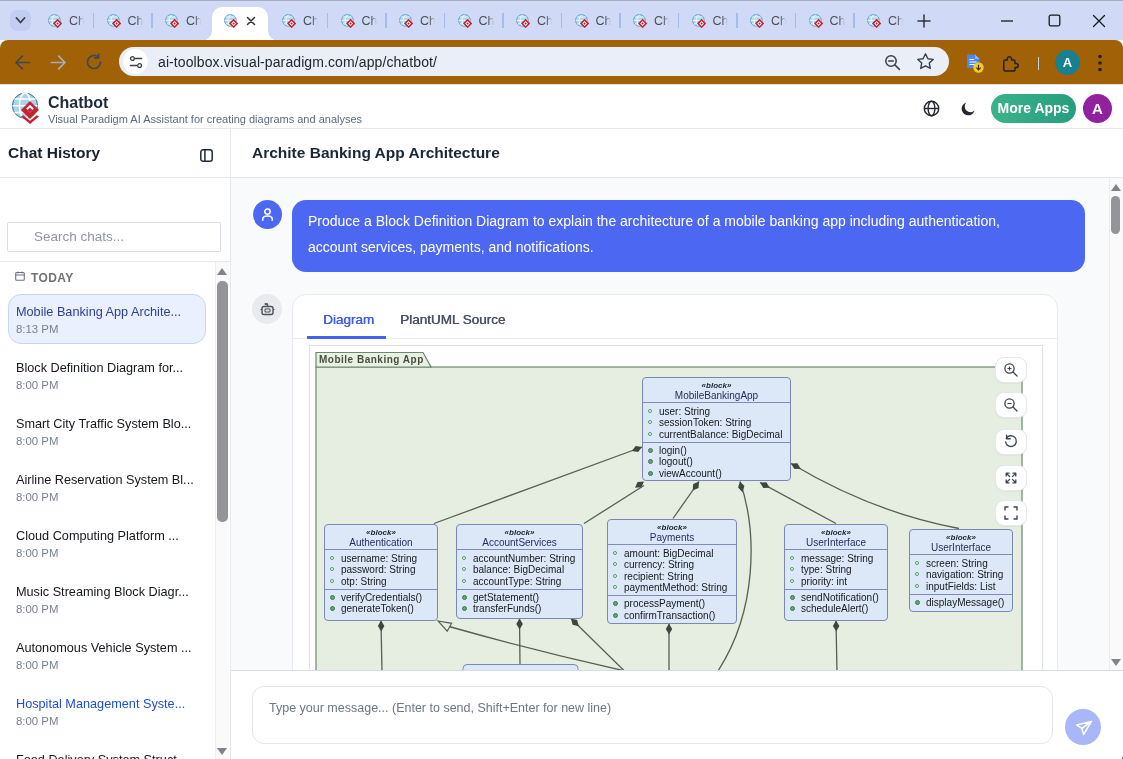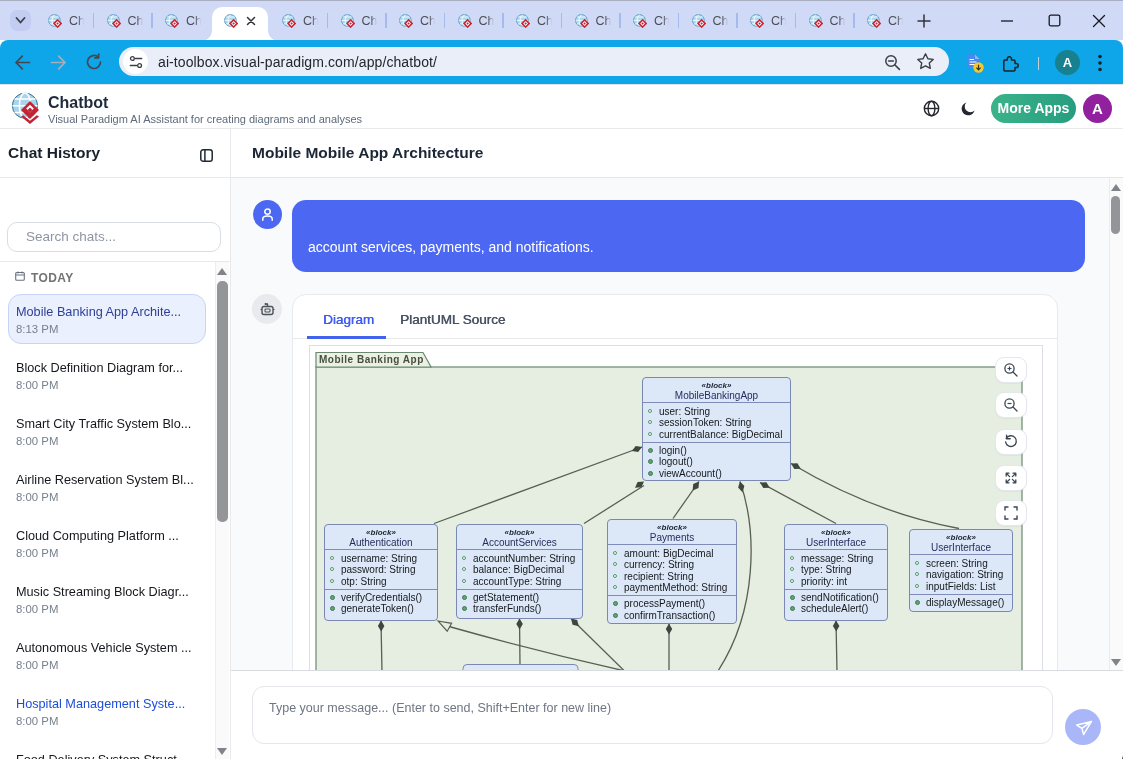--- a/index.html
+++ b/index.html
@@ -9,40 +9,40 @@
 #tabstrip{left:0;top:0;width:1123px;height:40px;background:#d0daf7;border-top:1px solid #a8aebf;}
 .tabfav{position:absolute;width:14px;height:14px;}
 .tabtxt{position:absolute;font-size:12.5px;color:#4c4f55;top:13px;width:15px;overflow:hidden;-webkit-mask-image:linear-gradient(90deg,#000 9px,rgba(0,0,0,0) 15px);}
 .tabsep{position:absolute;top:12px;width:1.5px;height:15px;background:#a4bbed;}
 #activetab{position:absolute;left:212px;top:6px;width:56px;height:34px;background:#fff;border-radius:10px 10px 0 0;}
 #activetab:before{content:'';position:absolute;left:-10px;bottom:0;width:10px;height:10px;
  background:radial-gradient(circle at 0 0, rgba(0,0,0,0) 9.5px, #fff 10px);}
 #activetab:after{content:'';position:absolute;right:-10px;bottom:0;width:10px;height:10px;
  background:radial-gradient(circle at 100% 0, rgba(0,0,0,0) 9.5px, #fff 10px);}
 
-#toolbar{left:0;top:40px;width:1123px;height:45px;background:#0ea5e9;border-radius:8px 8px 0 0;border-bottom:1px solid #dfe1e6;}
+#toolbar{left:0;top:40px;width:1123px;height:45px;background:#a16207;border-radius:8px 8px 0 0;border-bottom:1px solid #dfe1e6;}
 #urlpill{position:absolute;left:119px;top:7px;width:830px;height:29px;border-radius:15px;background:#e9eef9;}
 #urltxt{position:absolute;left:39px;top:7px;font-size:14px;color:#24262b;letter-spacing:0.1px;}
 
 #appheader{left:0;top:85px;width:1123px;height:44px;background:#fff;border-bottom:1px solid #e7e9ed;}
 #apptitle{position:absolute;left:48px;top:9px;font-size:16px;font-weight:bold;color:#1f2a3c;}
 #appsub{position:absolute;left:48px;top:28px;font-size:11px;color:#5e6a7b;}
 #moreapps{position:absolute;left:991px;top:9px;width:85px;height:29px;border-radius:15px;
  background:linear-gradient(90deg,#3bb389,#279d80);color:#fff;font-size:14px;font-weight:bold;
  text-align:center;line-height:29px;}
 #pavatar{position:absolute;left:1083px;top:9px;width:29px;height:29px;border-radius:50%;background:#91219f;
  color:#fff;font-size:15px;font-weight:bold;text-align:center;line-height:29px;}
 
 #sidebar{left:0;top:129px;width:231px;height:630px;background:#fff;border-right:1px solid #e7e9ed;}
 #sbtitle{position:absolute;left:8px;top:15px;font-size:15.5px;font-weight:bold;color:#18202c;}
 #sbdiv1{position:absolute;left:0;top:48px;width:231px;height:1px;background:#e7e9ed;}
 #newchat{position:absolute;left:7px;top:57px;width:214px;height:28px;border-radius:7px;background:#4a66f0;
  color:#fff;text-align:center;line-height:28px;font-size:15.5px;font-weight:bold;}
-#search{position:absolute;left:7px;top:93px;width:214px;height:30px;border-radius:10px;border:1px solid #d9dde4;
- font-size:13.5px;color:#8e96a3;line-height:28px;padding-left:18px;}
+#search{position:absolute;left:7px;top:93px;width:214px;height:30px;border-radius:2px;border:1px solid #d9dde4;
+ font-size:13.5px;color:#8e96a3;line-height:28px;padding-left:26px;}
 #sbdiv2{position:absolute;left:0;top:132px;width:231px;height:1px;background:#e7e9ed;}
 #today{position:absolute;left:31px;top:142px;font-size:12px;font-weight:bold;color:#737373;letter-spacing:0.4px;}
 .chatitem-t{position:absolute;left:16px;font-size:12.7px;font-weight:normal;color:#14171c;white-space:nowrap;width:190px;overflow:hidden;}
 .chatitem-s{position:absolute;left:16px;font-size:11.4px;color:#78818f;white-space:nowrap;}
 #selpill{position:absolute;left:8px;top:165px;width:198px;height:50px;border-radius:13px;background:#eaf0fd;border:1px solid #c5d5f8;}
 
 .sbtrack{position:absolute;background:#fafafa;}
 .sbthumb{position:absolute;background:#939599;border-radius:5px;}
 .arrow-up{position:absolute;width:0;height:0;border-left:5px solid transparent;border-right:5px solid transparent;border-bottom:7px solid #80838a;}
 .arrow-dn{position:absolute;width:0;height:0;border-left:5px solid transparent;border-right:5px solid transparent;border-top:7px solid #80838a;}
@@ -367,31 +367,32 @@
 <div class="chatitem-t" style="top:568px;color:#1d4ed8">Hospital Management Syste...</div>
 <div class="chatitem-s" style="top:585.5px">8:00 PM</div>
 <div class="chatitem-t" style="top:624px;color:#14171c">Food Delivery System Struct...</div>
 
 <div class="sbtrack" style="left:215px;top:133px;width:14px;height:497px;border-left:1px solid #ededed;"></div>
 <div class="arrow-up" style="left:217px;top:139px;"></div>
 <div class="sbthumb" style="left:216.5px;top:152px;width:11px;height:241px;"></div>
 <div class="arrow-dn" style="left:217px;top:619px;"></div>
 </div>
 <div class="abs" id="mainhead">
-      <div id="mh-t">Mobile Mobile App Architecture</div>
+      <div id="mh-t">Archite Banking App Architecture</div>
     </div>
 <div class="abs" style="left:231px;top:177px;width:892px;height:1px;background:#e3e5e9;"></div>
 <div class="abs" style="left:0px;top:177px;width:231px;height:1px;background:#e7e9ed;"></div>
 <div class="abs" id="chat">
 <div id="uavatar"></div>
 <svg style="position:absolute;left:29px;top:29px" width="15" height="15" viewBox="0 0 15 15">
         <circle cx="7.5" cy="4.6" r="2.7" stroke="#fff" stroke-width="1.5" fill="none"></circle>
         <path d="M2.8 13.2 V11.8 Q2.8 9 7.5 9 Q12.2 9 12.2 11.8 V13.2" stroke="#fff" stroke-width="1.5" fill="none" stroke-linecap="round"></path>
       </svg>
 <div id="bubble">
+<div class="bl" style="top:13px">Produce a Block Definition Diagram to explain the architecture of a mobile banking app including authentication,</div>
 <div class="bl" style="top:39px">account services, payments, and notifications.</div>
 </div>
 <div id="bavatar"></div>
 <svg style="position:absolute;left:28px;top:123px" width="17" height="17" viewBox="0 0 17 17">
 <rect x="3" y="5.5" width="11" height="8" rx="2" stroke="#4b5258" stroke-width="1.4" fill="none"></rect>
 <path d="M8.5 5.5 V3 M8.5 3 H6.5" stroke="#4b5258" stroke-width="1.4" fill="none" stroke-linecap="round"></path>
 <circle cx="6.5" cy="3" r="0.9" fill="#4b5258"></circle>
 <rect x="6" y="8" width="5" height="3" rx="0.8" stroke="#4b5258" stroke-width="1.1" fill="none"></rect>
 <path d="M1.5 8.5 H3 M14 8.5 H15.5" stroke="#4b5258" stroke-width="1.2"></path>
 </svg>

